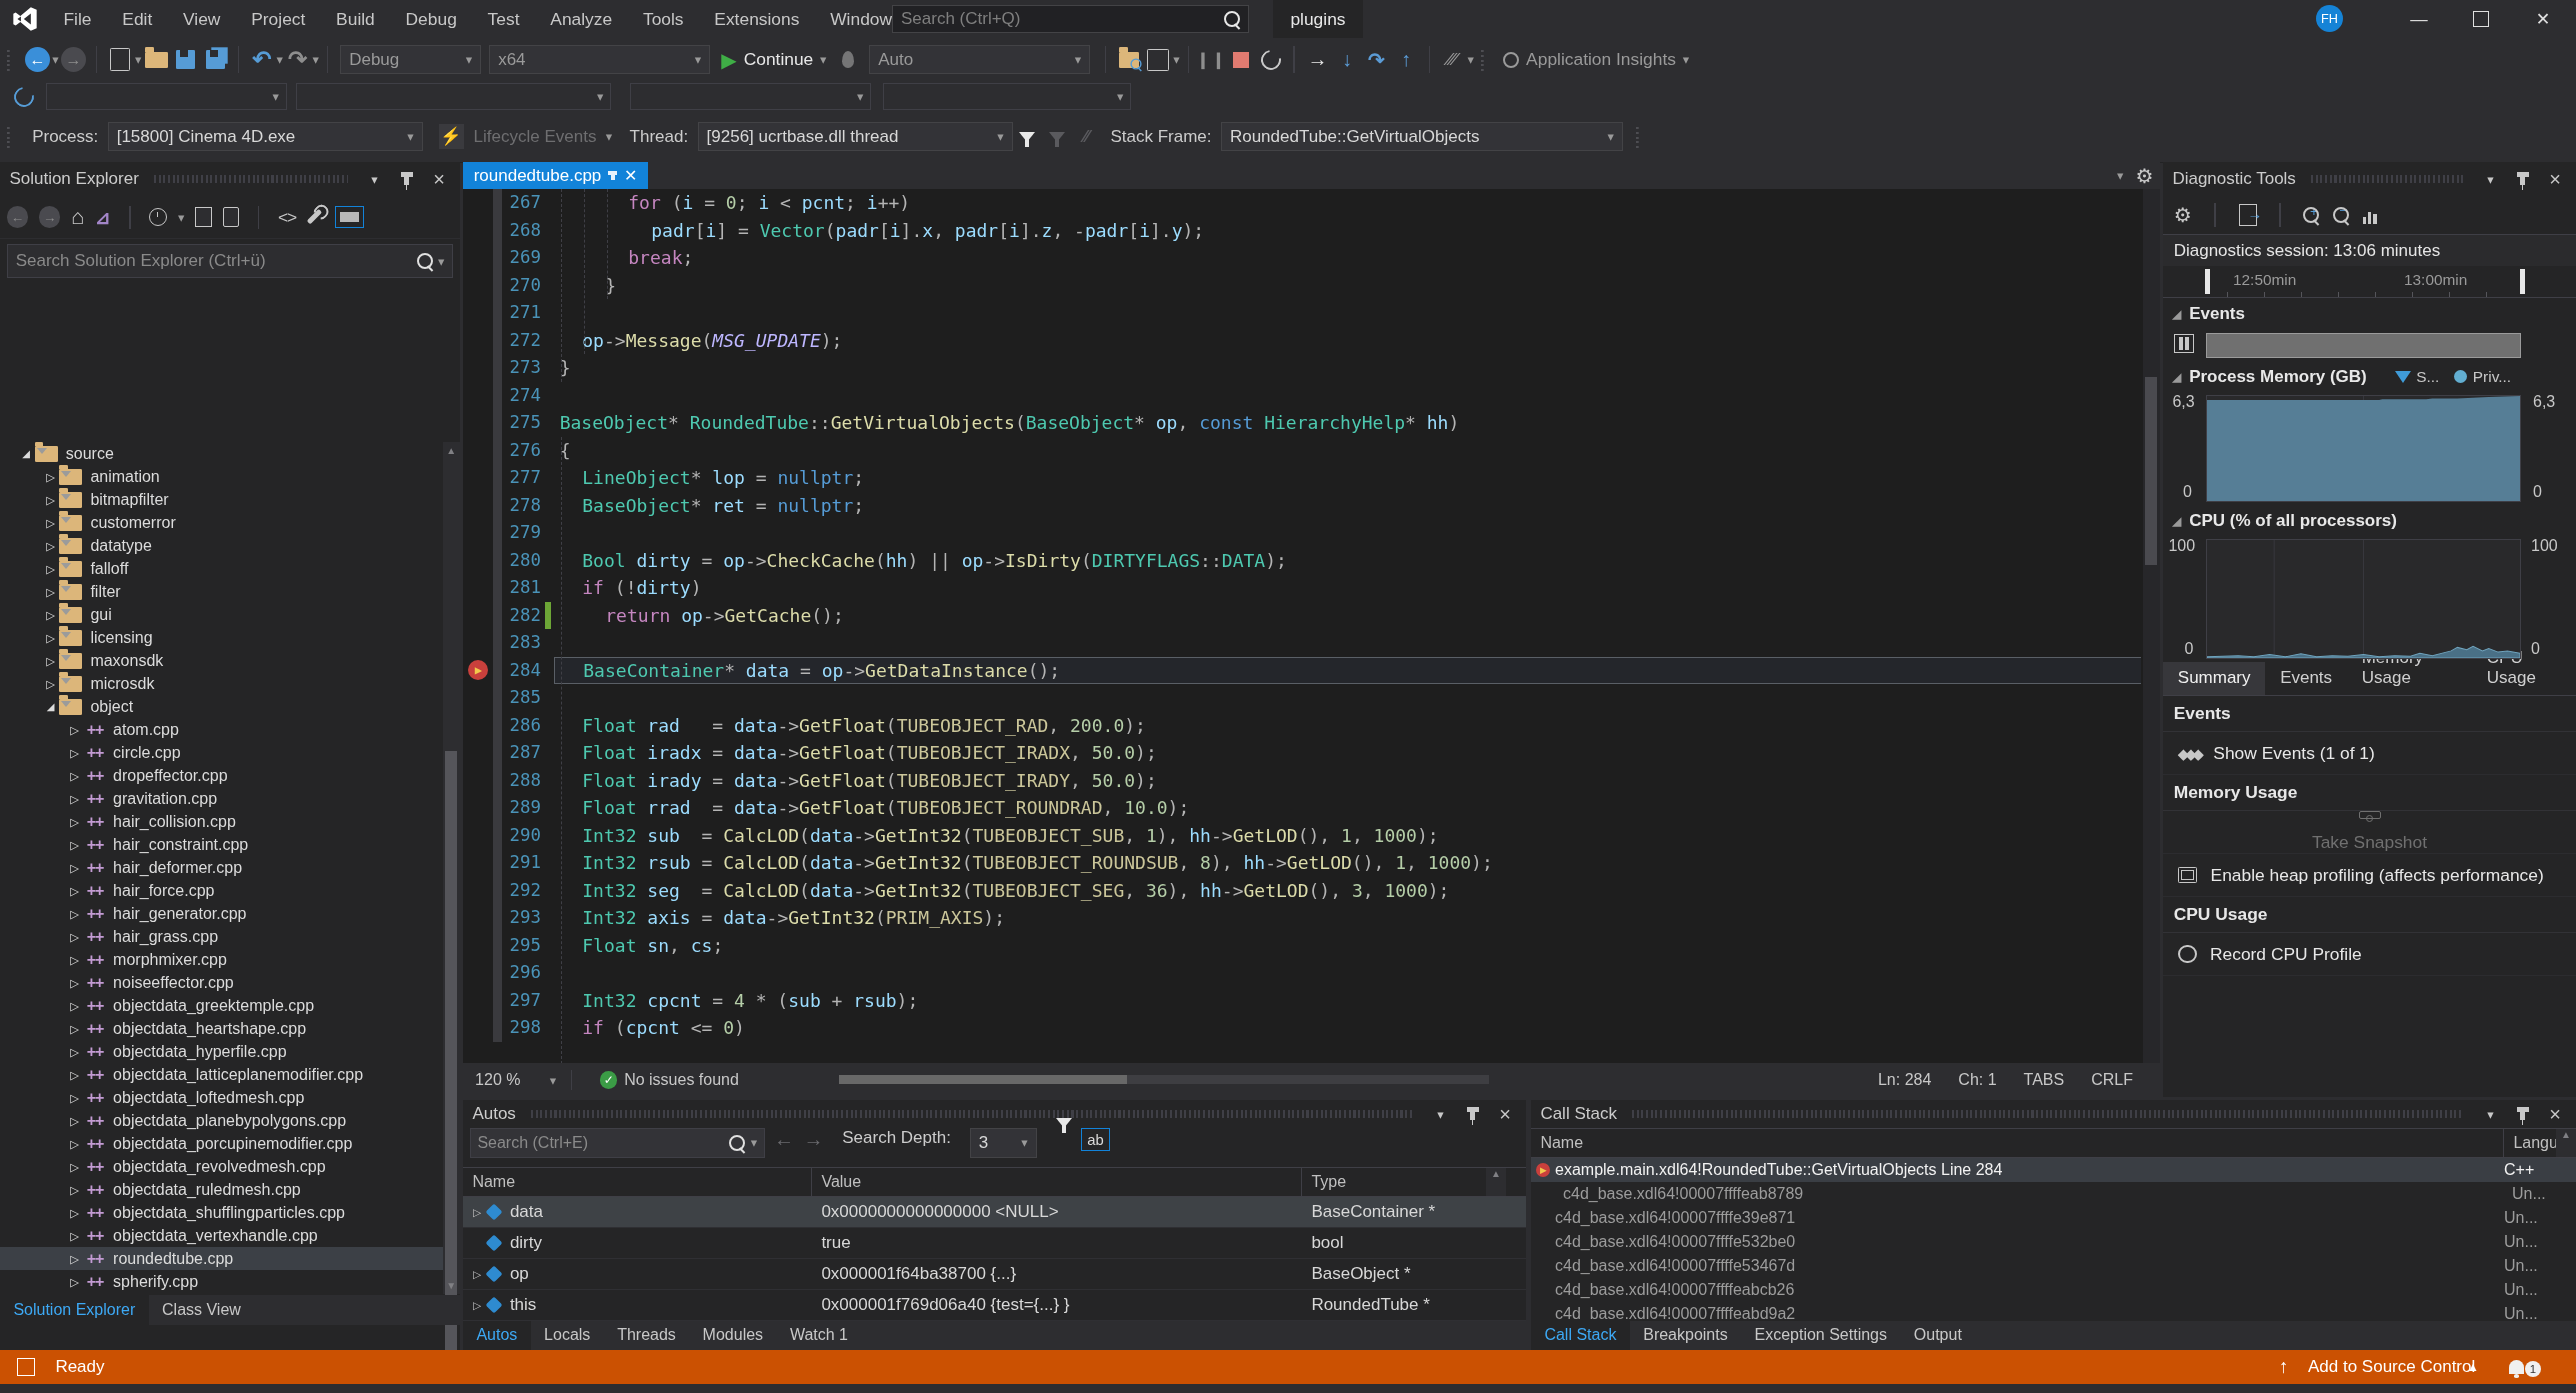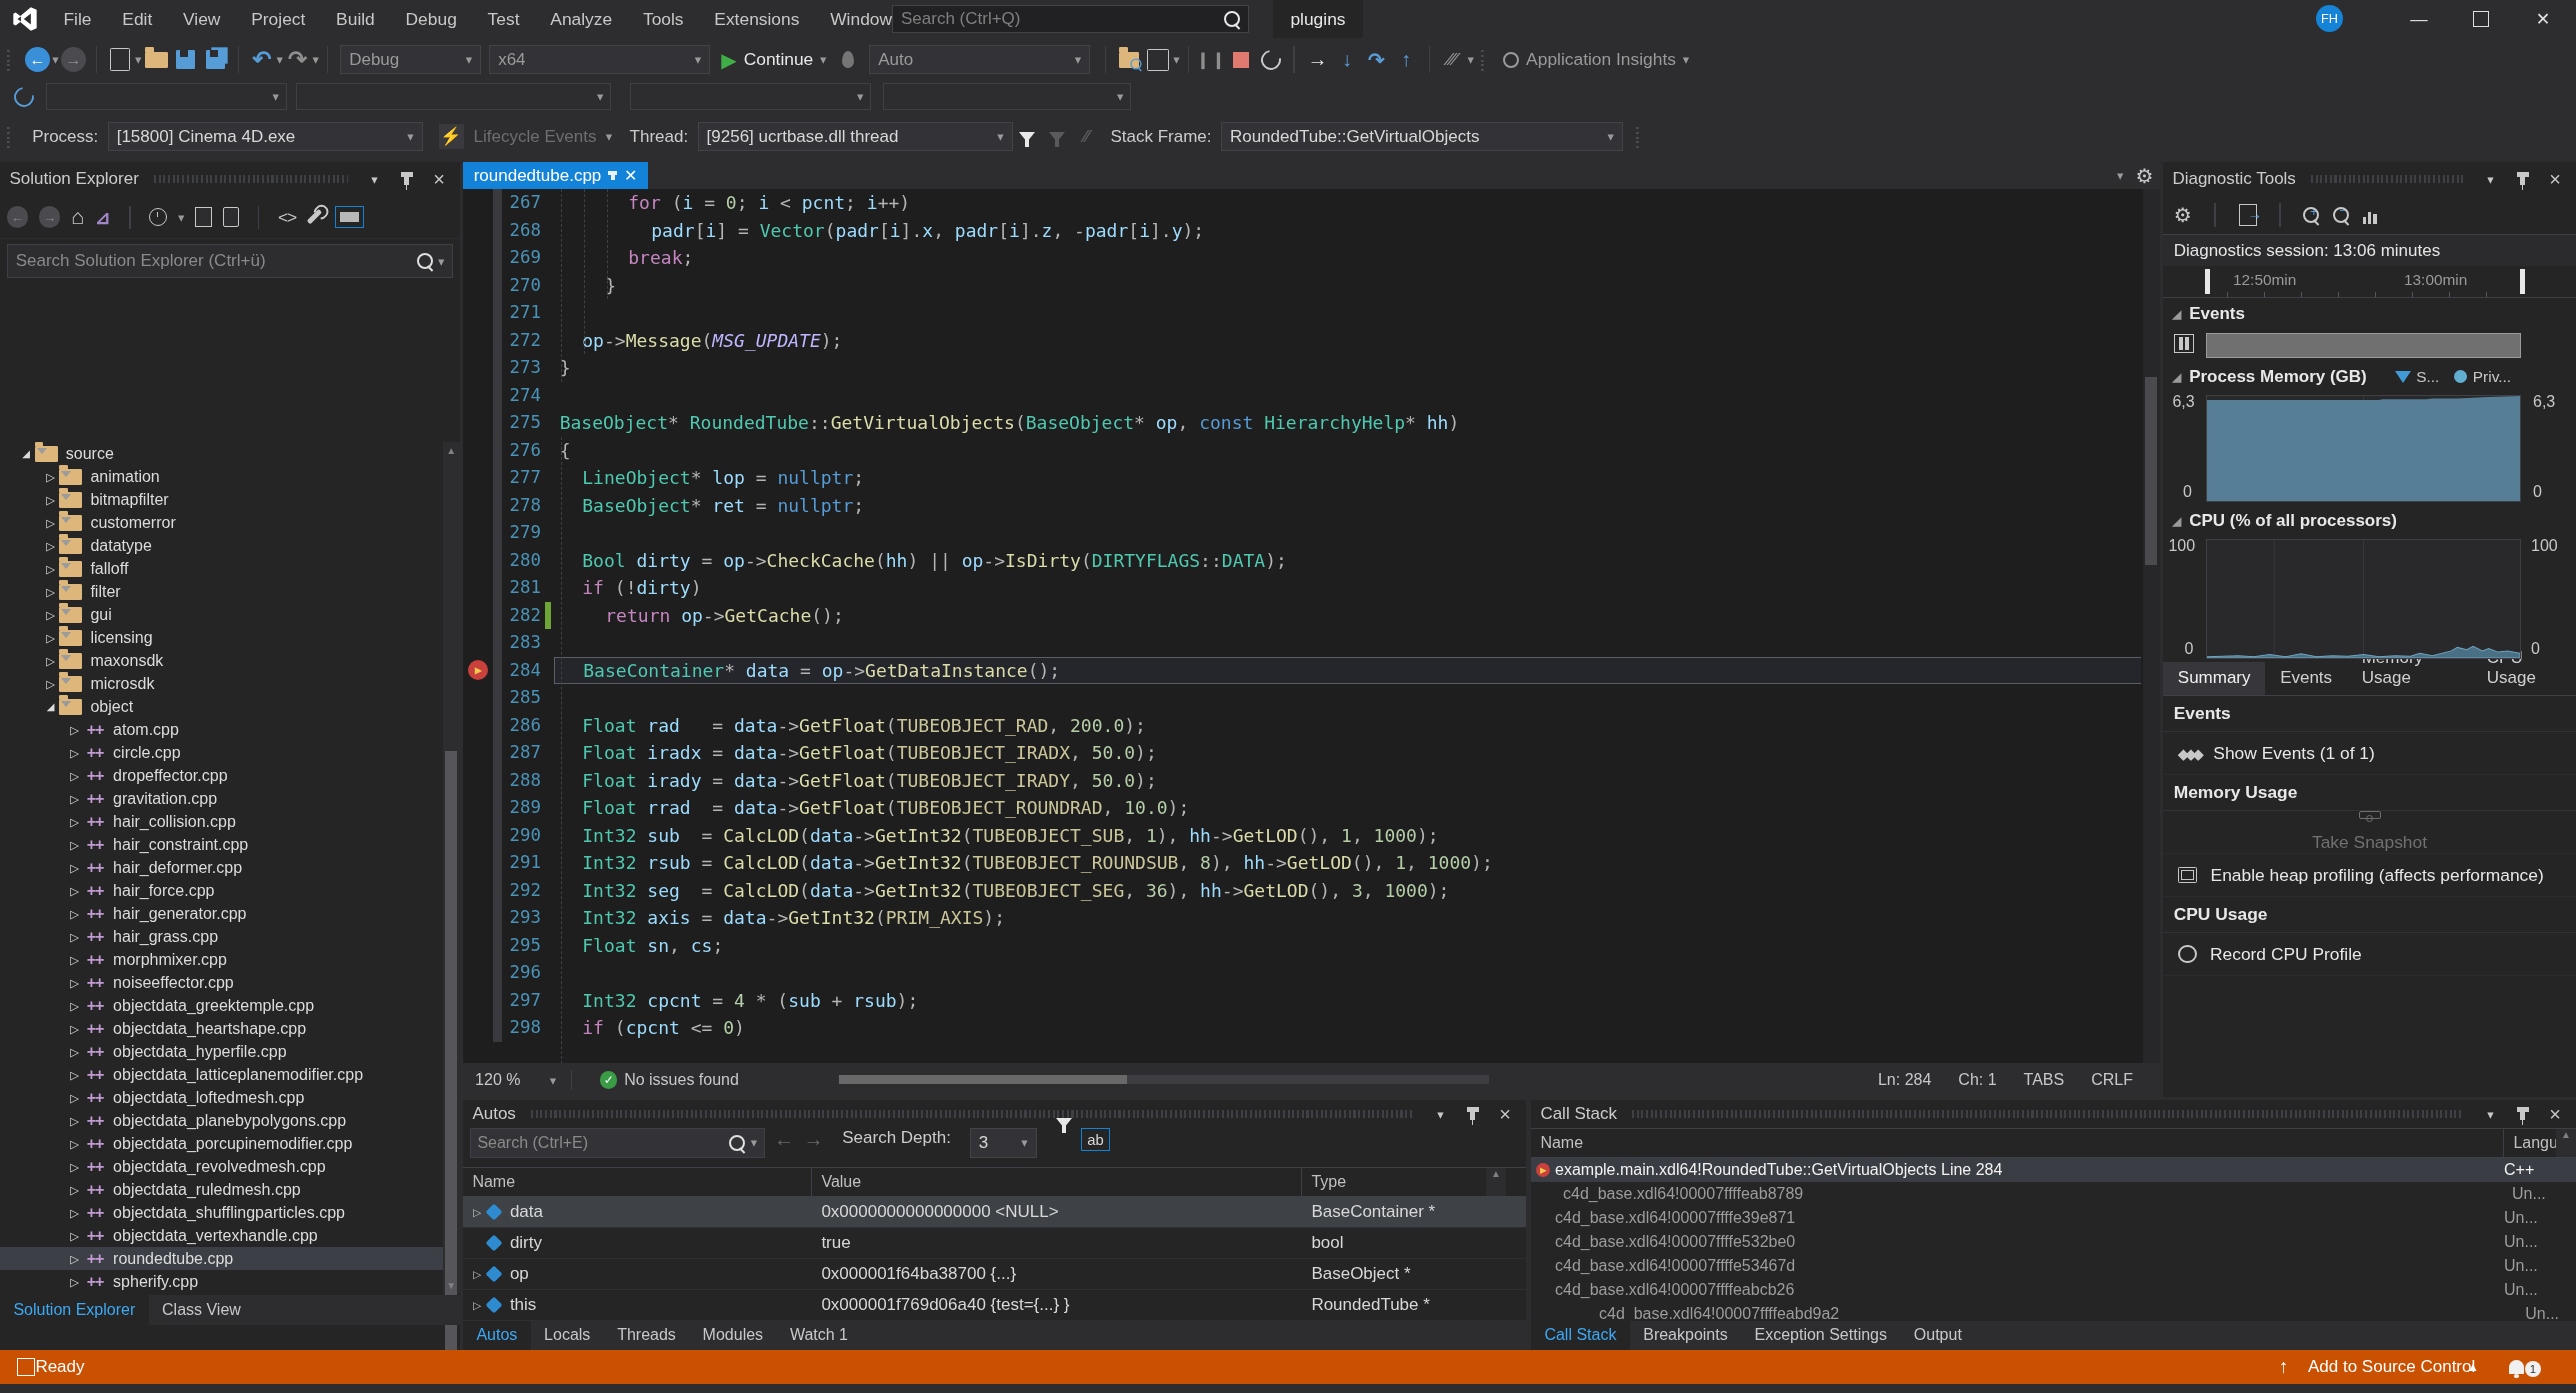--- a/index.html
+++ b/index.html
@@ -819,21 +819,21 @@
           <span style="width: 949px; overflow: hidden; white-space: nowrap;">c4d_base.xdl64!00007ffffe53467d</span>
           <span style="width: 52px; overflow: hidden; white-space: nowrap;">Un...</span>
         </div>
         <div class="csrow">
           <span style="width: 24px; display: flex; justify-content: center; flex: 0 0 auto;"></span>
           <span style="width: 949px; overflow: hidden; white-space: nowrap;">c4d_base.xdl64!00007ffffeabcb26</span>
           <span style="width: 52px; overflow: hidden; white-space: nowrap;">Un...</span>
         </div>
         <div class="csrow">
           <span style="width: 24px; display: flex; justify-content: center; flex: 0 0 auto;"></span>
-          <span style="width: 949px; overflow: hidden; white-space: nowrap; margin-left: 44px;">c4d_base.xdl64!00007ffffeabd9a2</span>
+          <span style="width: 949px; overflow: hidden; white-space: nowrap;">c4d_base.xdl64!00007ffffeabd9a2</span>
           <span style="width: 52px; overflow: hidden; white-space: nowrap;">Un...</span>
         </div>
       </div>
     <div class="pane-tabs bottom0" id="cs-tabs">
         <div class="ptab active">Call Stack</div>
         <div class="ptab">Breakpoints</div>
         <div class="ptab">Exception Settings</div>
         <div class="ptab">Output</div>
       </div>
   </div>
@@ -948,21 +948,21 @@
         <div class="sumh">CPU Usage</div>
         <div class="sumi">
           <span class="i-ring"></span>
           <span>Record CPU Profile</span>
         </div>
       </div>
   </div>
 
   <div class="statusbar">
     <span style="margin-left:17.4px" class="i-flag"></span>
-    <span style="margin-left:0">Ready</span>
+    <span style="margin-left:20px">Ready</span>
     <span style="position:absolute;left:2279px;font-size:19px">↑</span>
     <span style="position:absolute;left:2308px">Add to Source Control</span>
     <span style="position:absolute;left:2467px;font-size:12px">▲</span>
     <span style="position:absolute;left:2509px" class="i-bell"></span>
     <span style="position:absolute;left:2525px;top:10.7px" class="badge">1</span>
   </div>
   <div class="bstrip"></div>
 </div>
 
 

